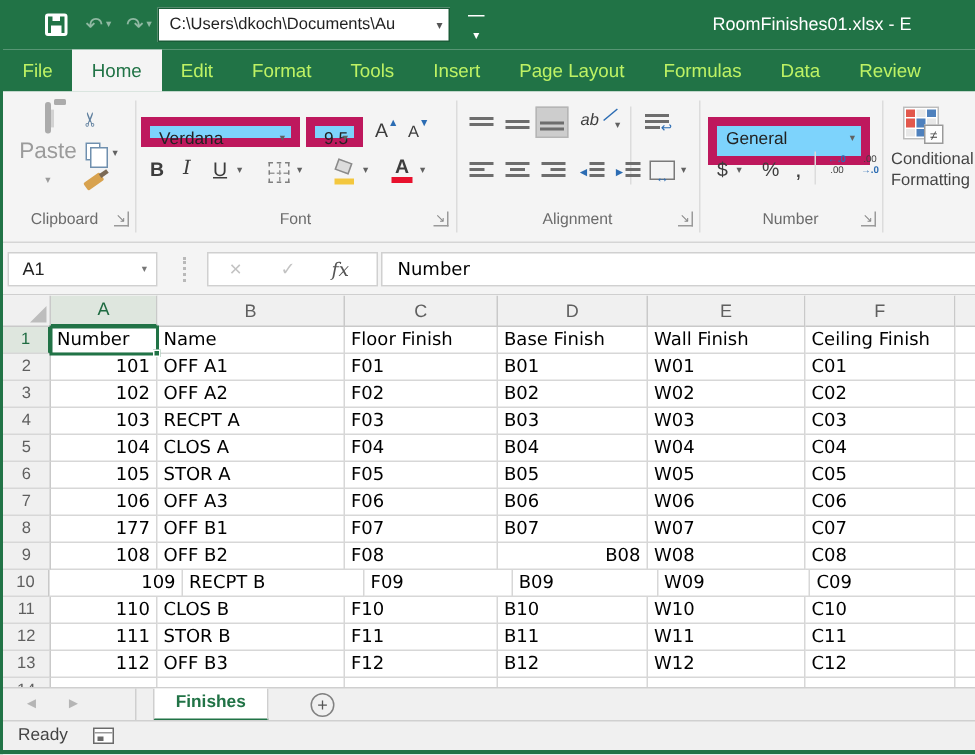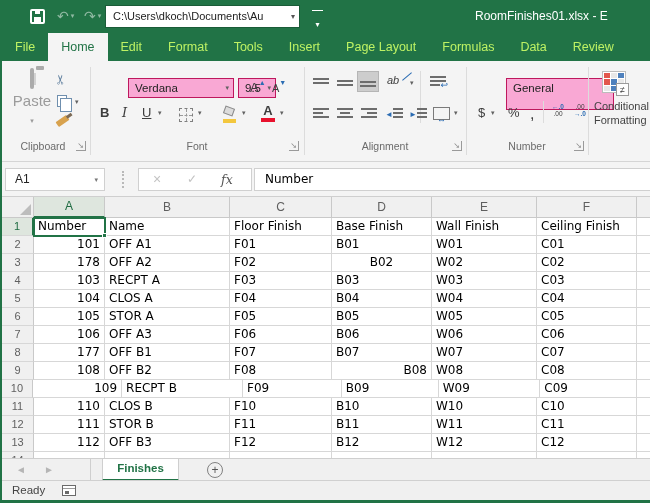--- a/index.html
+++ b/index.html
@@ -29,21 +29,21 @@
   .tab { padding:0 13px; line-height:28px; font-size:12.5px; color:#bef264; cursor:default; white-space:nowrap; }
   .tab.active { background:#f4f4f4; color:#217346; }
 
   
   .ribbon { position:absolute; left:0; top:61px; width:650px; height:101px; background:#f4f4f4; border-bottom:1px solid #d5d5d5; }
   .rb-divider { position:absolute; top:6px; width:1px; height:88px; background:#dcdcdc; }
   .grouplabel { position:absolute; top:79px; font-size:10.5px; color:#6b6b6b; text-align:center; }
   .launcher { position:absolute; top:80px; width:10px; height:10px; border-right:1px solid #9a9a9a; border-bottom:1px solid #9a9a9a;
               font-size:8px; line-height:9px; color:#8a8a8a; text-align:center; }
   .dd { font-size:7px; color:#616161; }
-  .cbx { position:absolute; background:#f9a8d4; border:1px solid #be185d; font-size:11.5px; color:#222;margin-left:34px; }
+  .cbx { position:absolute; background:#7dd3fc; border:6px solid #be185d; font-size:11.5px; color:#222; }
   .cbx span.val { position:absolute; left:6px; top:0; line-height:18px; white-space:nowrap; }
   .cbx .dd { position:absolute; right:4px; top:0; line-height:18px; }
 
   
   .pastebtn { position:absolute; left:9px; top:9px; width:42px; height:64px; text-align:center; }
   .clipicon { position:relative; width:20px; height:26px; margin:0 auto; border:2px solid #ababab; border-radius:2px; background:#e9e9e9; }
   .clipicon::before { content:""; position:absolute; top:-4px; left:4px; width:8px; height:4px; background:#ababab; border-radius:1px; }
   .clipicon::after  { content:""; position:absolute; left:2px; top:3px; right:2px; bottom:2px; background:#fff; border:1px solid #d2d2d2; }
   .pastebtn .lbl { display:block; margin-top:4px; font-size:15px; color:#9b9b9b; }
   .pastebtn .dd { color:#9b9b9b; }
@@ -342,24 +342,24 @@
         <div class="cell num" style="width: 71px;">101</div>
         <div class="cell" style="width: 125px;">OFF A1</div>
         <div class="cell" style="width: 102px;">F01</div>
         <div class="cell" style="width: 100px;">B01</div>
         <div class="cell" style="width: 105px;">W01</div>
         <div class="cell" style="width: 100px;">C01</div>
         <div class="cell" style="width: 15px;"></div>
       </div>
       <div class="grow">
         <div class="rowhdr">3</div>
-        <div class="cell num" style="width: 71px;">178</div>
+        <div class="cell num" style="width: 71px;">102</div>
         <div class="cell" style="width: 125px;">OFF A2</div>
         <div class="cell" style="width: 102px;">F02</div>
-        <div class="cell" style="width: 100px; text-align: center;">B02</div>
+        <div class="cell" style="width: 100px;">B02</div>
         <div class="cell" style="width: 105px;">W02</div>
         <div class="cell" style="width: 100px;">C02</div>
         <div class="cell" style="width: 15px;"></div>
       </div>
       <div class="grow">
         <div class="rowhdr">4</div>
         <div class="cell num" style="width: 71px;">103</div>
         <div class="cell" style="width: 125px;">RECPT A</div>
         <div class="cell" style="width: 102px;">F03</div>
         <div class="cell" style="width: 100px;">B03</div>

